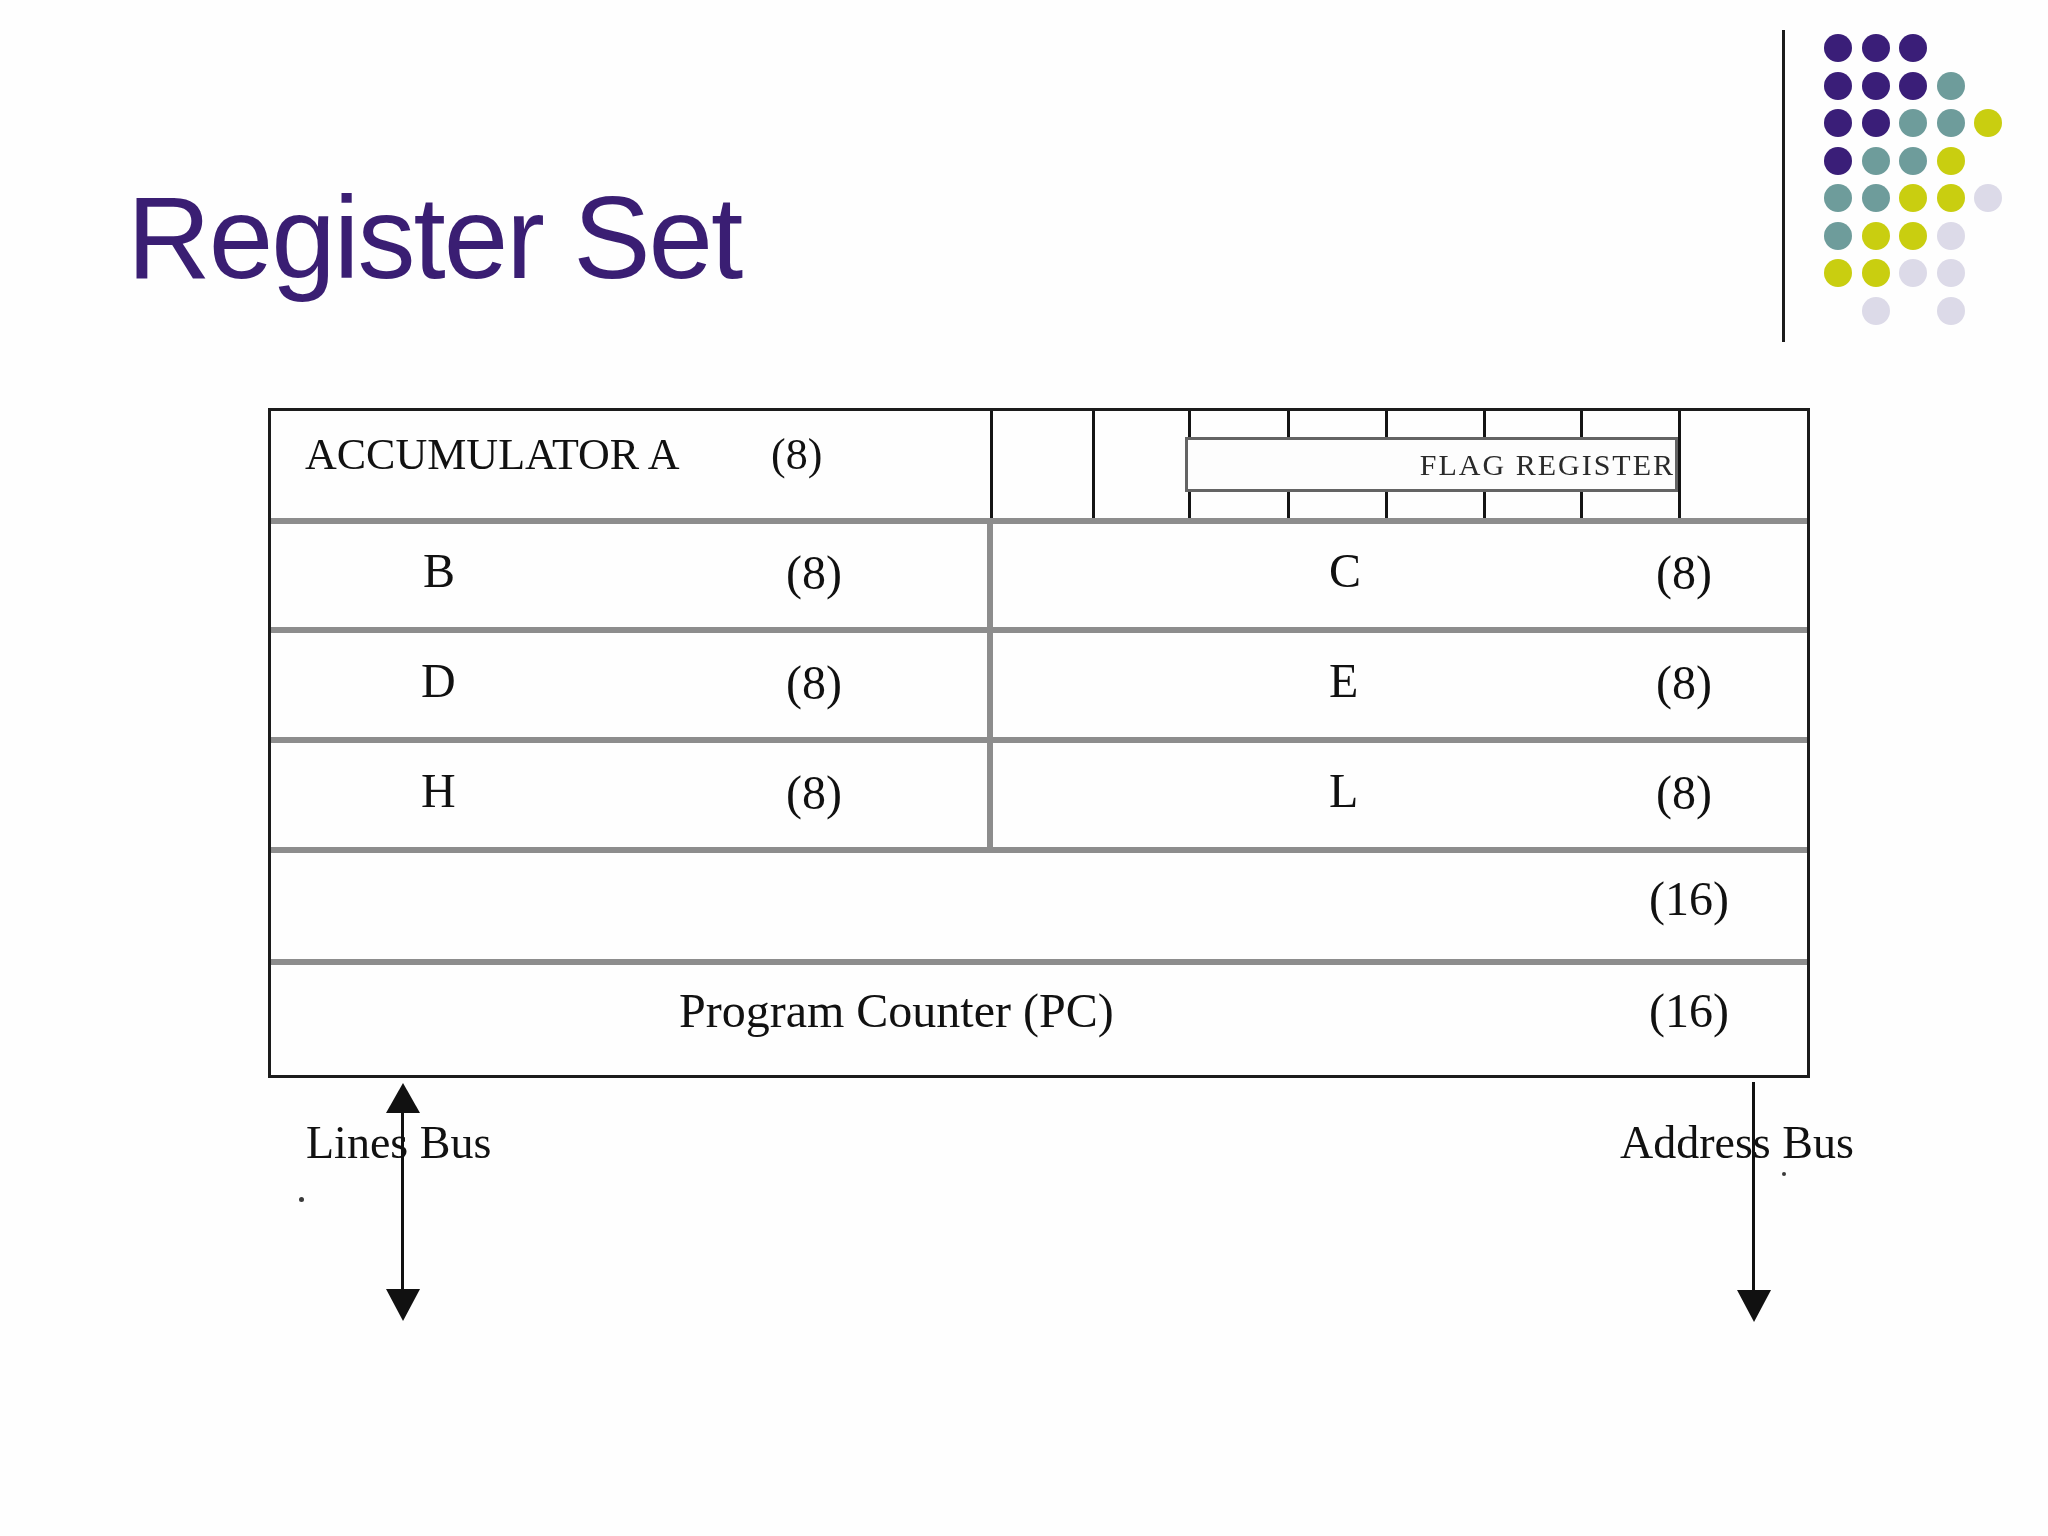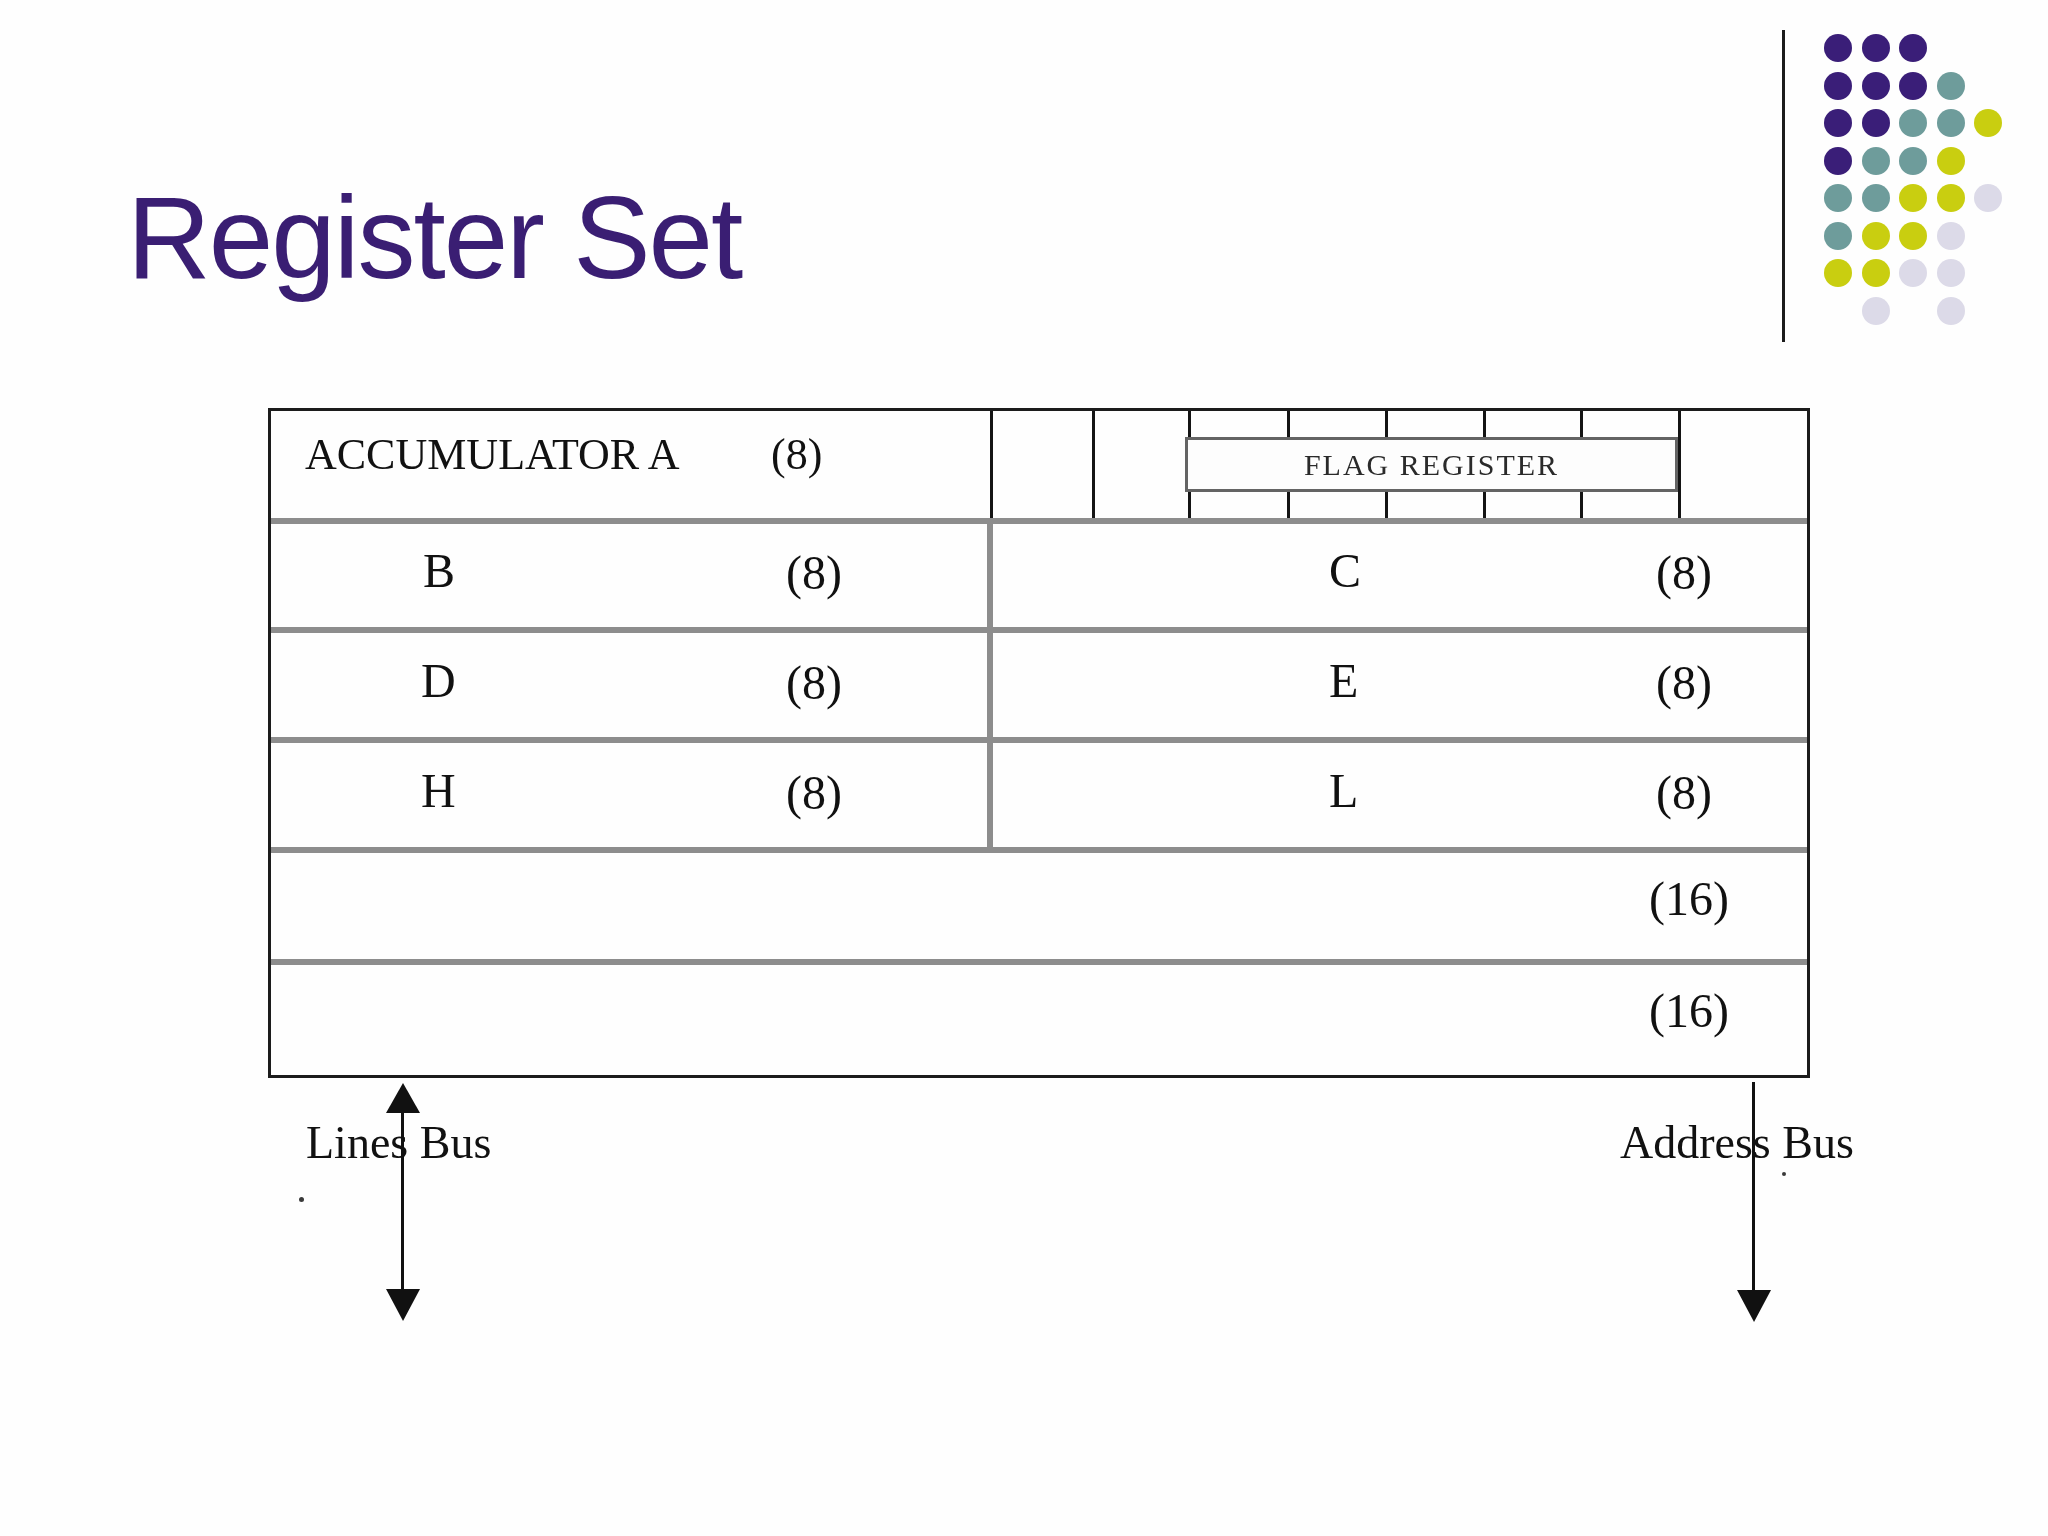--- a/index.html
+++ b/index.html
@@ -20,21 +20,21 @@
   .reg-table {
     position:absolute; left:268px; top:408px; width:1542px; height:670px;
     border:3px solid #1c1c1c; box-sizing:border-box; background:#fefefe;padding-left:16px;
   }
   .hsep { position:absolute; left:0; width:100%; height:6px; background:#8d8d8d; }
   .vdiv-gray { position:absolute; left:716px; top:107px; width:6px; height:335px; background:#8d8d8d; }
   .v1 { position:absolute; top:0; width:3px; height:107px; background:#141414; }
   .flag-box {
     position:absolute; left:914px; top:26px; width:493px; height:55px;
     background:#fdfdfd; border:3px solid #646464; box-sizing:border-box;
-    display:flex; align-items:center; justify-content:center;
+    display:flex; align-items:center; justify-content:flex-end;
     font-size:30px; letter-spacing:2px; color:#2a2a2a; z-index:2;
   }
   .cell-text { position:absolute; font-size:48px; line-height:48px; white-space:nowrap; }
   .acc-text  { font-size:44px; line-height:44px; }
   
   .bus-label { position:absolute; font-size:46px; line-height:46px; white-space:nowrap; }
   .bus-desc  { position:absolute; font-size:47px; line-height:47px; white-space:nowrap; }
   .arrow-line { position:absolute; width:3px; background:#111; }
   .arrow-head { position:absolute; width:0; height:0; }
   .head-up    { border-left:17px solid transparent; border-right:17px solid transparent; border-bottom:30px solid #111; }
@@ -119,20 +119,21 @@
     <span class="cell-text" style="left:1058px; top:246px">E</span>
     <span class="cell-text" style="left:1385px; top:248px">(8)</span>
 
     <span class="cell-text" style="left:150px;  top:356px">H</span>
     <span class="cell-text" style="left:515px;  top:358px">(8)</span>
     <span class="cell-text" style="left:1058px; top:356px">L</span>
     <span class="cell-text" style="left:1385px; top:358px">(8)</span>
 
     <span class="cell-text" style="left:1378px; top:464px">(16)</span>
 
+    <span class="cell-text" style="left:408px;  top:576px">Program Counter (PC)</span>
     <span class="cell-text" style="left:1378px; top:576px">(16)</span>
   </div>
 
   <span class="bus-label" style="left:306px; top:1120px">Lines Bus</span>
   <div class="arrow-head head-up" style="left:386px; top:1083px"></div>
   <div class="arrow-line" style="left:401px; top:1110px; height:182px"></div>
   <div class="arrow-head head-down" style="left:386px; top:1289px"></div>
   <div class="tiny-dot" style="left:299px; top:1197px"></div>
 
   <span class="bus-label" style="left:1620px; top:1120px">Address Bus</span>

